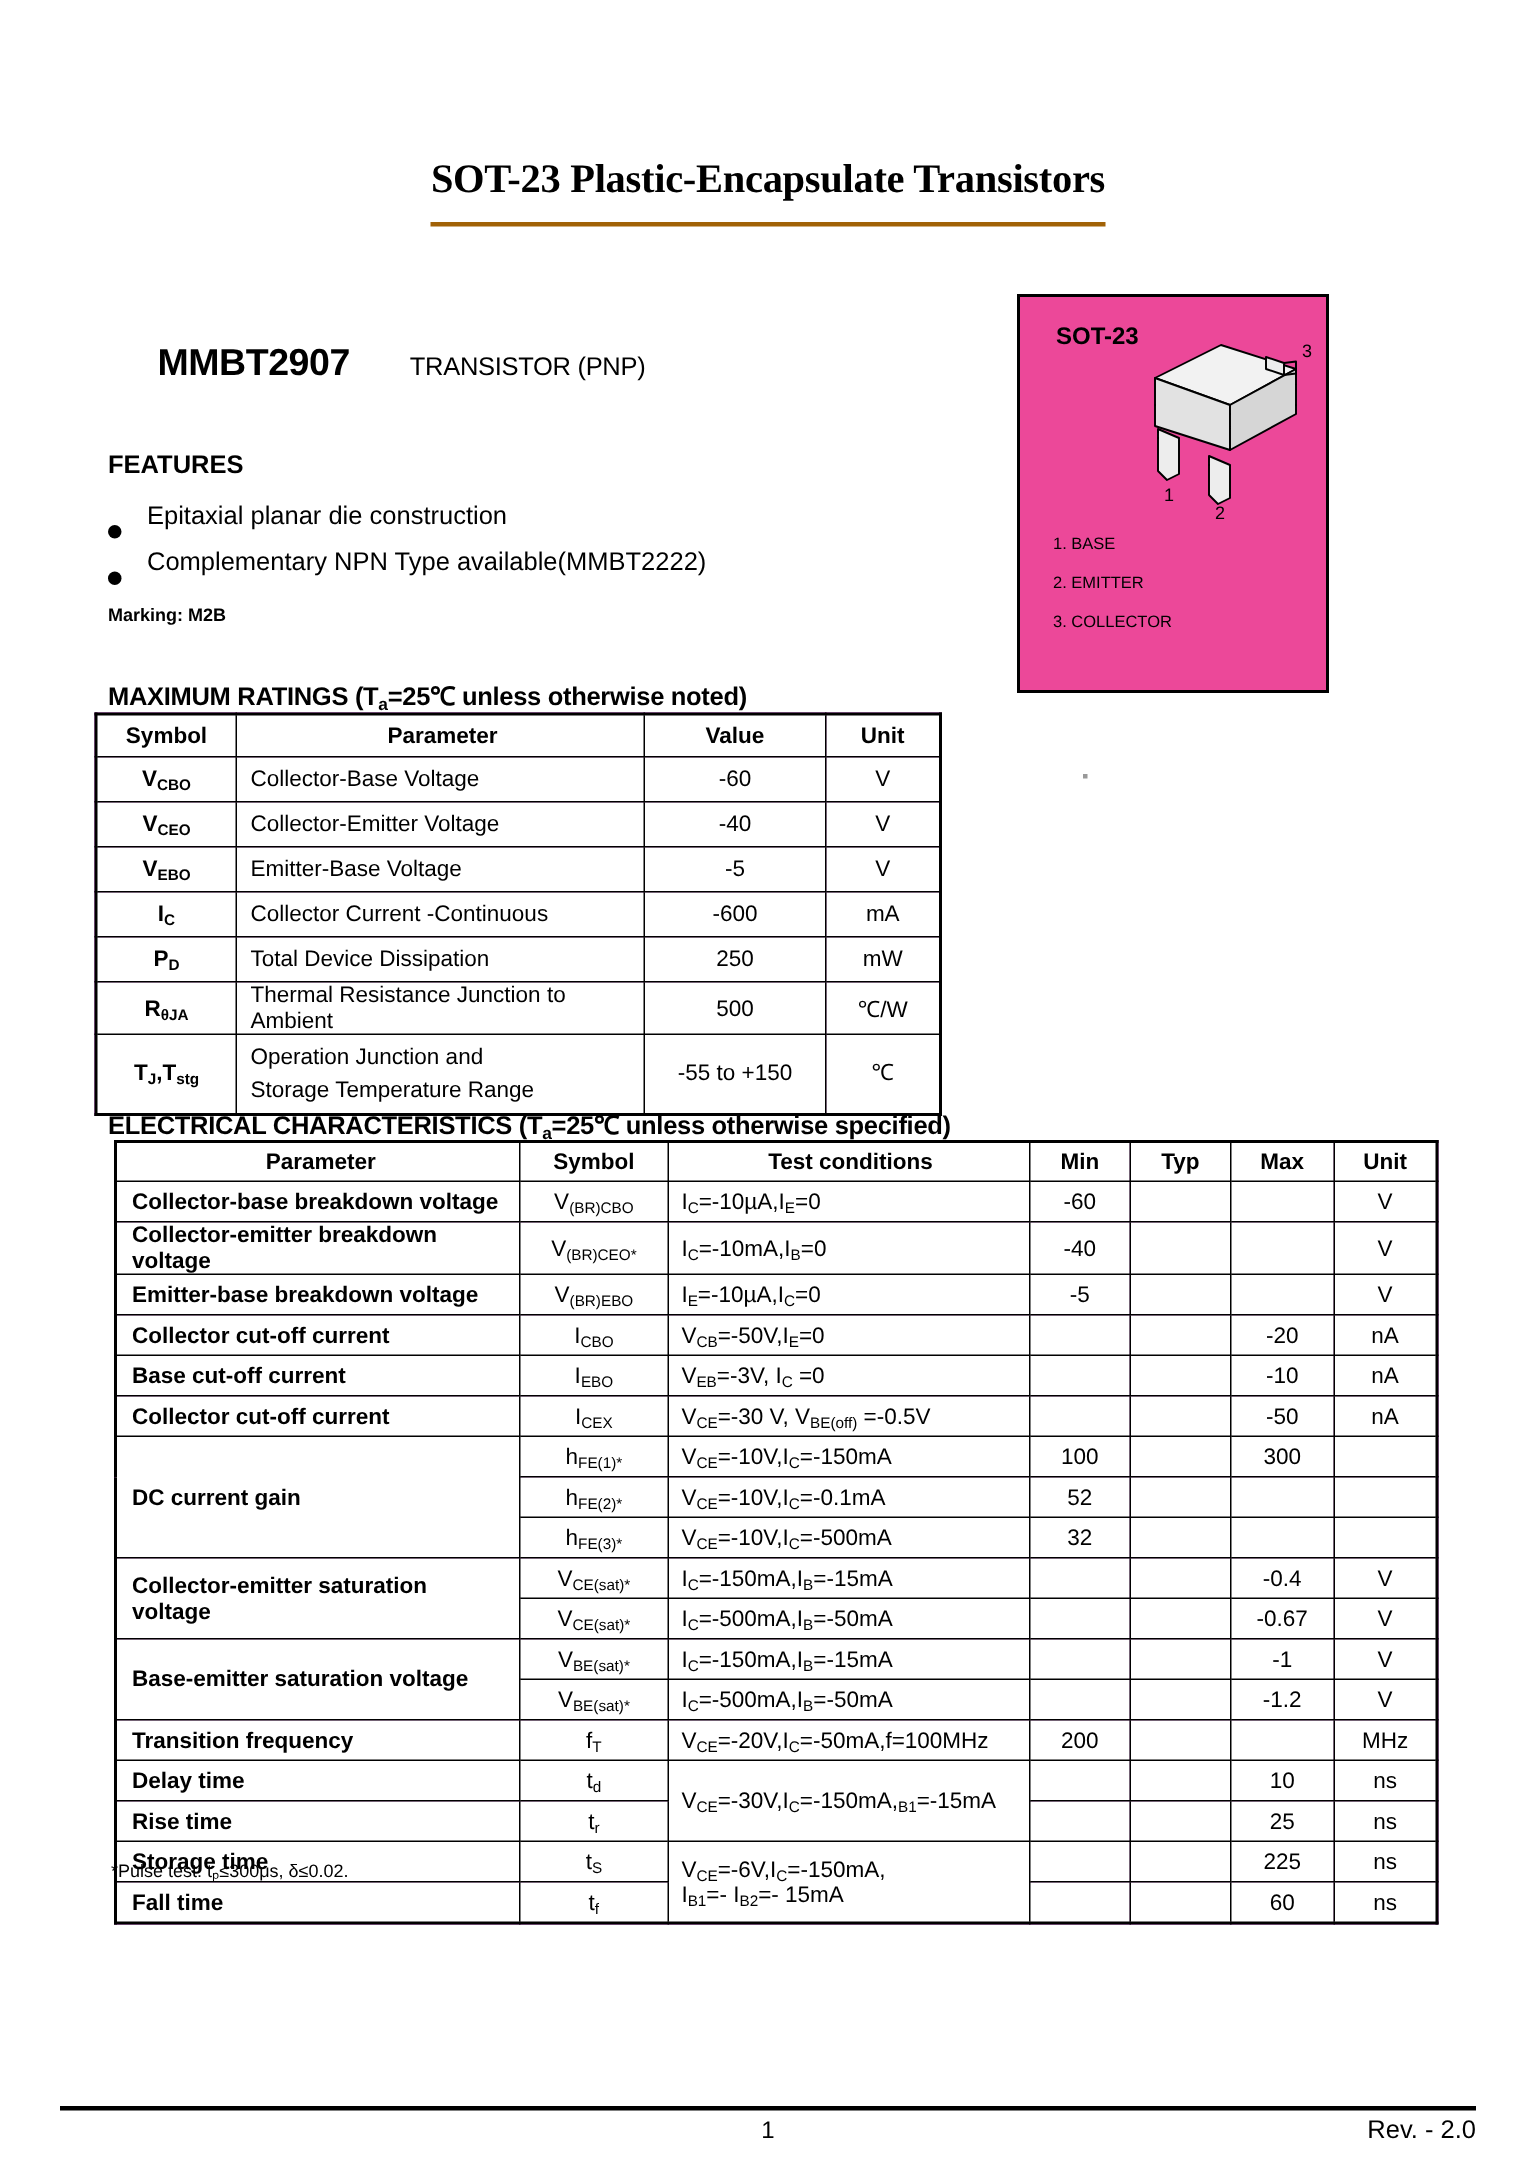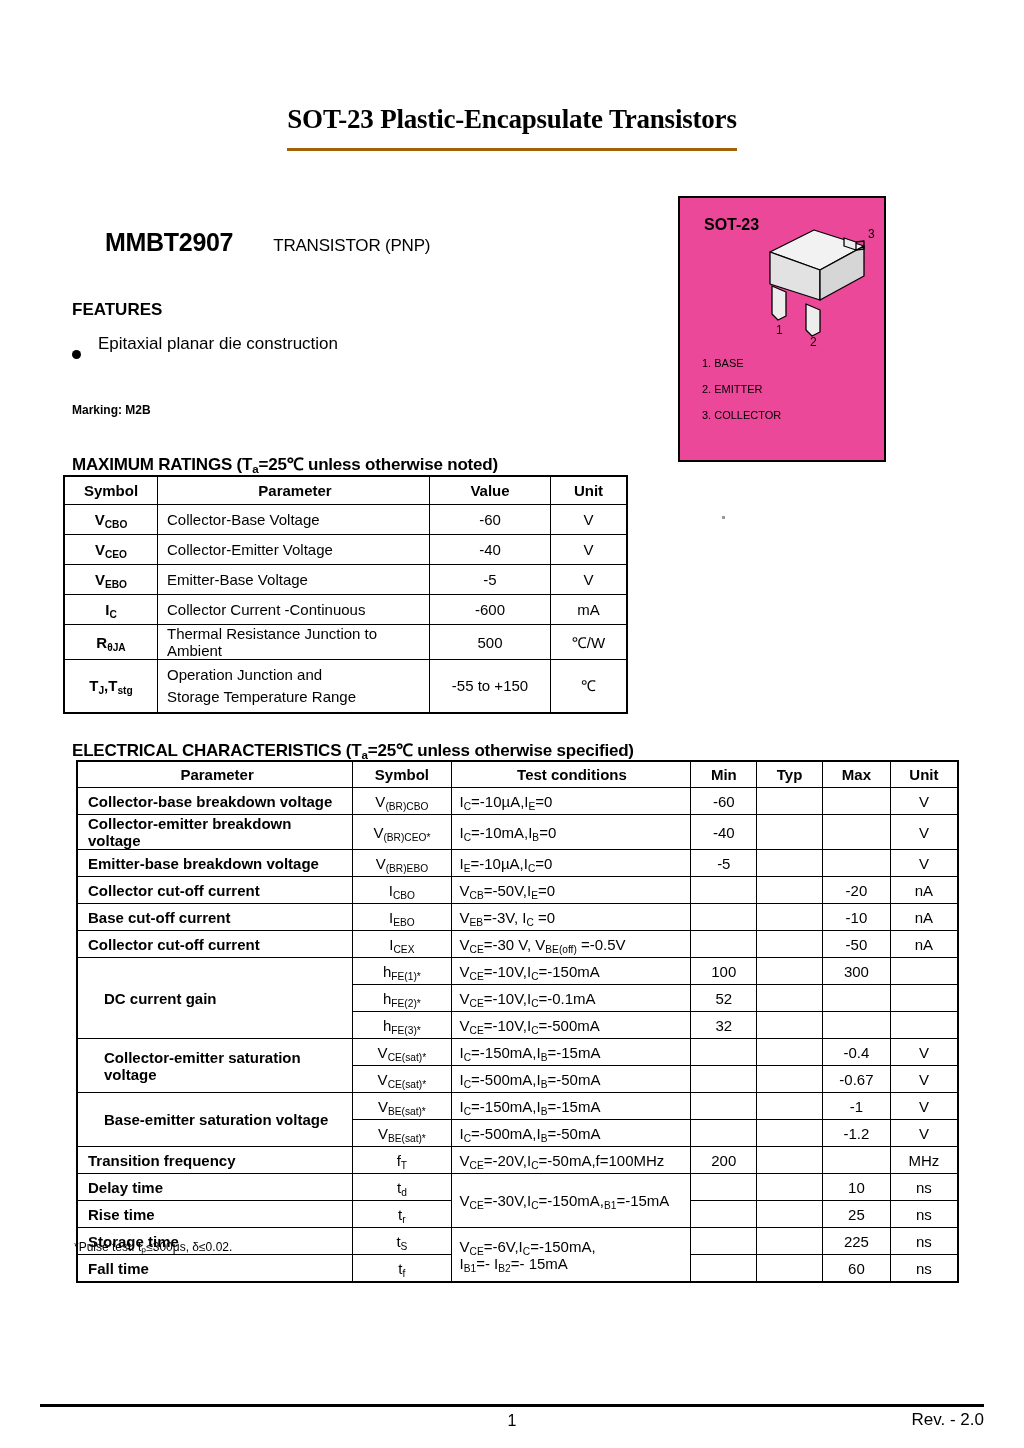--- a/index.html
+++ b/index.html
@@ -190,21 +190,21 @@
     height: 25px;
   }
   #elec-table td { height: 26px; }
   #elec-table .c-param { width: 300px; text-align: left; padding-left: 10px; font-weight: bold; }
   #elec-table .c-symbol { width: 95px; }
   #elec-table .c-cond { width: 230px; text-align: left; padding-left: 8px; }
   #elec-table .c-min { width: 62px; }
   #elec-table .c-typ { width: 62px; }
   #elec-table .c-max { width: 62px; }
   #elec-table .c-unit2 { width: 62px; }
-  #elec-table .grp { font-weight: bold; text-align: left; padding-left: 26px; }
+  #elec-table .grp { font-weight: bold; text-align: left; padding-left: 10px; }
 
   .footnote {
     position: absolute;
     top: 1238px;
     left: 74px;
     font-size: 12px;
   }
 
   
   .footer-rule {
@@ -250,20 +250,24 @@
   <div class="part-row">
     <div class="part-number">MMBT2907</div>
     <div class="part-desc">TRANSISTOR (PNP)</div>
   </div>
 
   <div class="features-title">FEATURES</div>
   <ul class="features-list">
     <li>
       <span class="bullet"></span>
       <span>Epitaxial planar die construction</span>
+    </li>
+    <li>
+      <span class="bullet"></span>
+      <span>Complementary NPN Type available(MMBT2222)</span>
     </li>
   </ul>
 
   <div class="marking">Marking: M2B</div>
 
   <div class="pkg-box">
     <div class="pkg-title">SOT-23</div>
     <svg class="pkg-svg" width="140" height="122" viewBox="0 0 140 122">
       <g fill="none" stroke="#000" stroke-width="1.3" stroke-linejoin="round">
 
@@ -322,20 +326,26 @@
         <td class="c-val">-5</td>
         <td class="c-unit">V</td>
       </tr>
       <tr>
         <td class="c-sym"><span>I</span><sub>C</sub></td>
         <td class="c-par">Collector Current -Continuous</td>
         <td class="c-val">-600</td>
         <td class="c-unit">mA</td>
       </tr>
       <tr>
+        <td class="c-sym"><span>P</span><sub>D</sub></td>
+        <td class="c-par">Total Device Dissipation</td>
+        <td class="c-val">250</td>
+        <td class="c-unit">mW</td>
+      </tr>
+      <tr>
         <td class="c-sym"><span>R</span><sub>θJA</sub></td>
         <td class="c-par">Thermal Resistance Junction to Ambient</td>
         <td class="c-val">500</td>
         <td class="c-unit">℃/W</td>
       </tr>
       <tr>
         <td class="c-sym two-line"><span>T</span><sub>J</sub><span>,T</span><sub>stg</sub></td>
         <td class="c-par two-line">
           <div>Operation Junction  and</div>
           <div>Storage Temperature Range</div>

